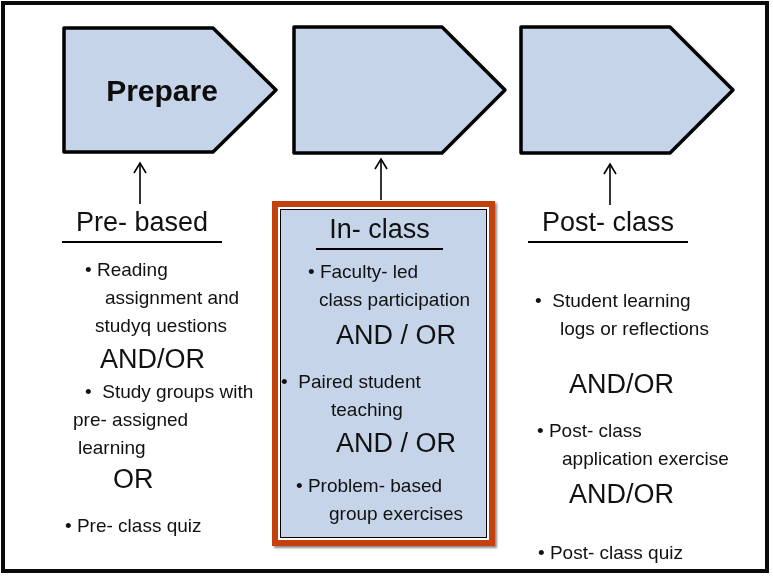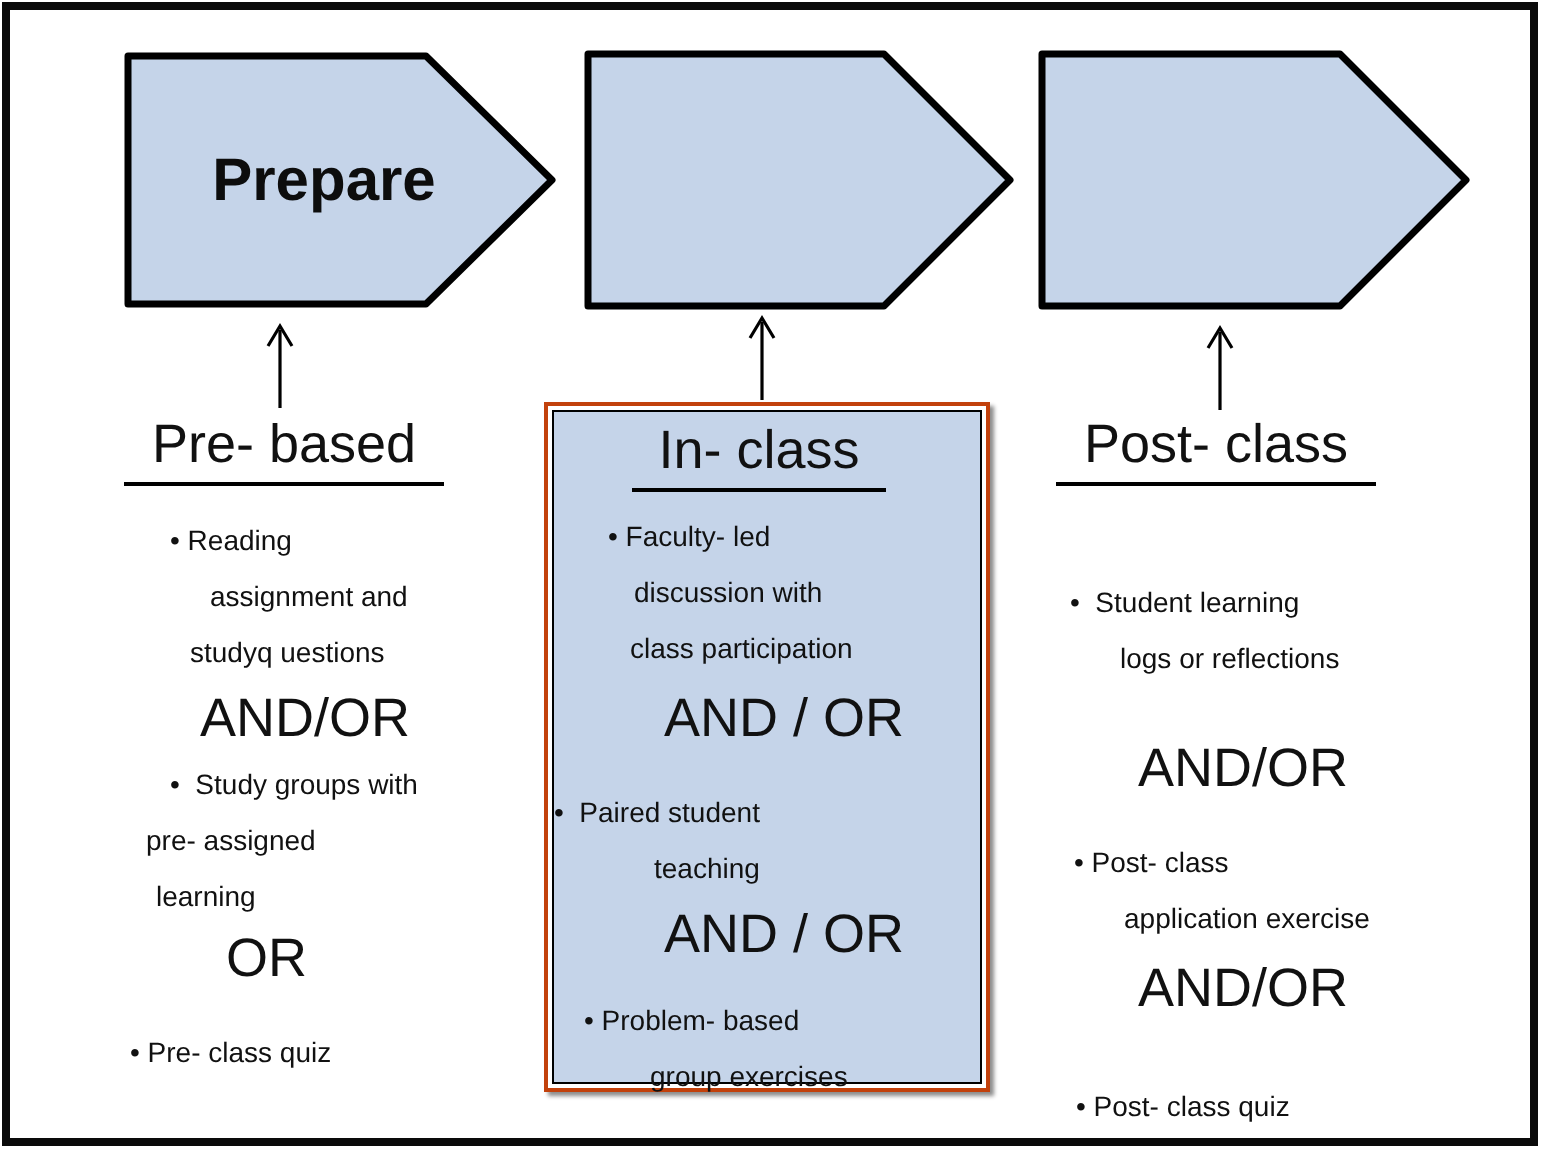--- a/index.html
+++ b/index.html
@@ -17,26 +17,26 @@
     position:absolute;display:flex;align-items:center;justify-content:center;
     text-align:center;font-weight:bold;font-size:30px;line-height:37px;color:#0d0d0d;
   }
   .uparrow{position:absolute;}
   .col{position:absolute;}
   .hwrap{font-size:27px;line-height:32px;text-align:center;}
   .hwrap .ul{
     display:inline-block;border-bottom:2px solid #000;padding:0 6px 3px 6px;
     white-space:pre;
   }
-  .t{font-size:14px;line-height:28px;white-space:pre;}
+  .t{font-size:19px;line-height:28px;white-space:pre;}
   .big{font-size:27px;line-height:34px;white-space:pre;}
   
   .inbox{
     position:absolute;left:272px;top:201px;width:223px;height:345px;
-    border:2px solid #c2410c;padding:2px;box-sizing:border-box;background:#fff;
+    border:6px solid #c2410c;padding:2px;box-sizing:border-box;background:#fff;
     box-shadow:2px 2px 2px rgba(0,0,0,0.45);
   }
   .inbox-inner{
     width:100%;height:100%;box-sizing:border-box;border:1px solid #000;
     background:#c5d4e9;padding-top:3px;
   }
 </style>
 </head>
 <body>
 
@@ -95,21 +95,20 @@
     <div class="big" style="padding-left:51px;">OR</div>
     <div class="t" style="padding-left:3px;margin-top:16px;">• Pre- class quiz</div>
   </div>
 
   <div class="inbox">
     <div class="inbox-inner">
       <div class="hwrap" style="padding-right:8px;margin-bottom:8px;">
         <span class="ul"> In- class </span>
       </div>
       <div class="t" style="padding-left:27px;">• Faculty- led</div>
-      <div class="t" style="padding-left:40px;">discussion with</div>
       <div class="t" style="padding-left:38px;">class participation</div>
       <div class="big" style="padding-left:55px;margin-top:4px;">AND / OR</div>
       <div class="t" style="margin-top:16px;">•  Paired student</div>
       <div class="t" style="padding-left:50px;">teaching</div>
       <div class="big" style="padding-left:55px;margin-top:2px;">AND / OR</div>
       <div class="t" style="padding-left:15px;margin-top:12px;">• Problem- based</div>
       <div class="t" style="padding-left:48px;">group exercises</div>
     </div>
   </div>
 

